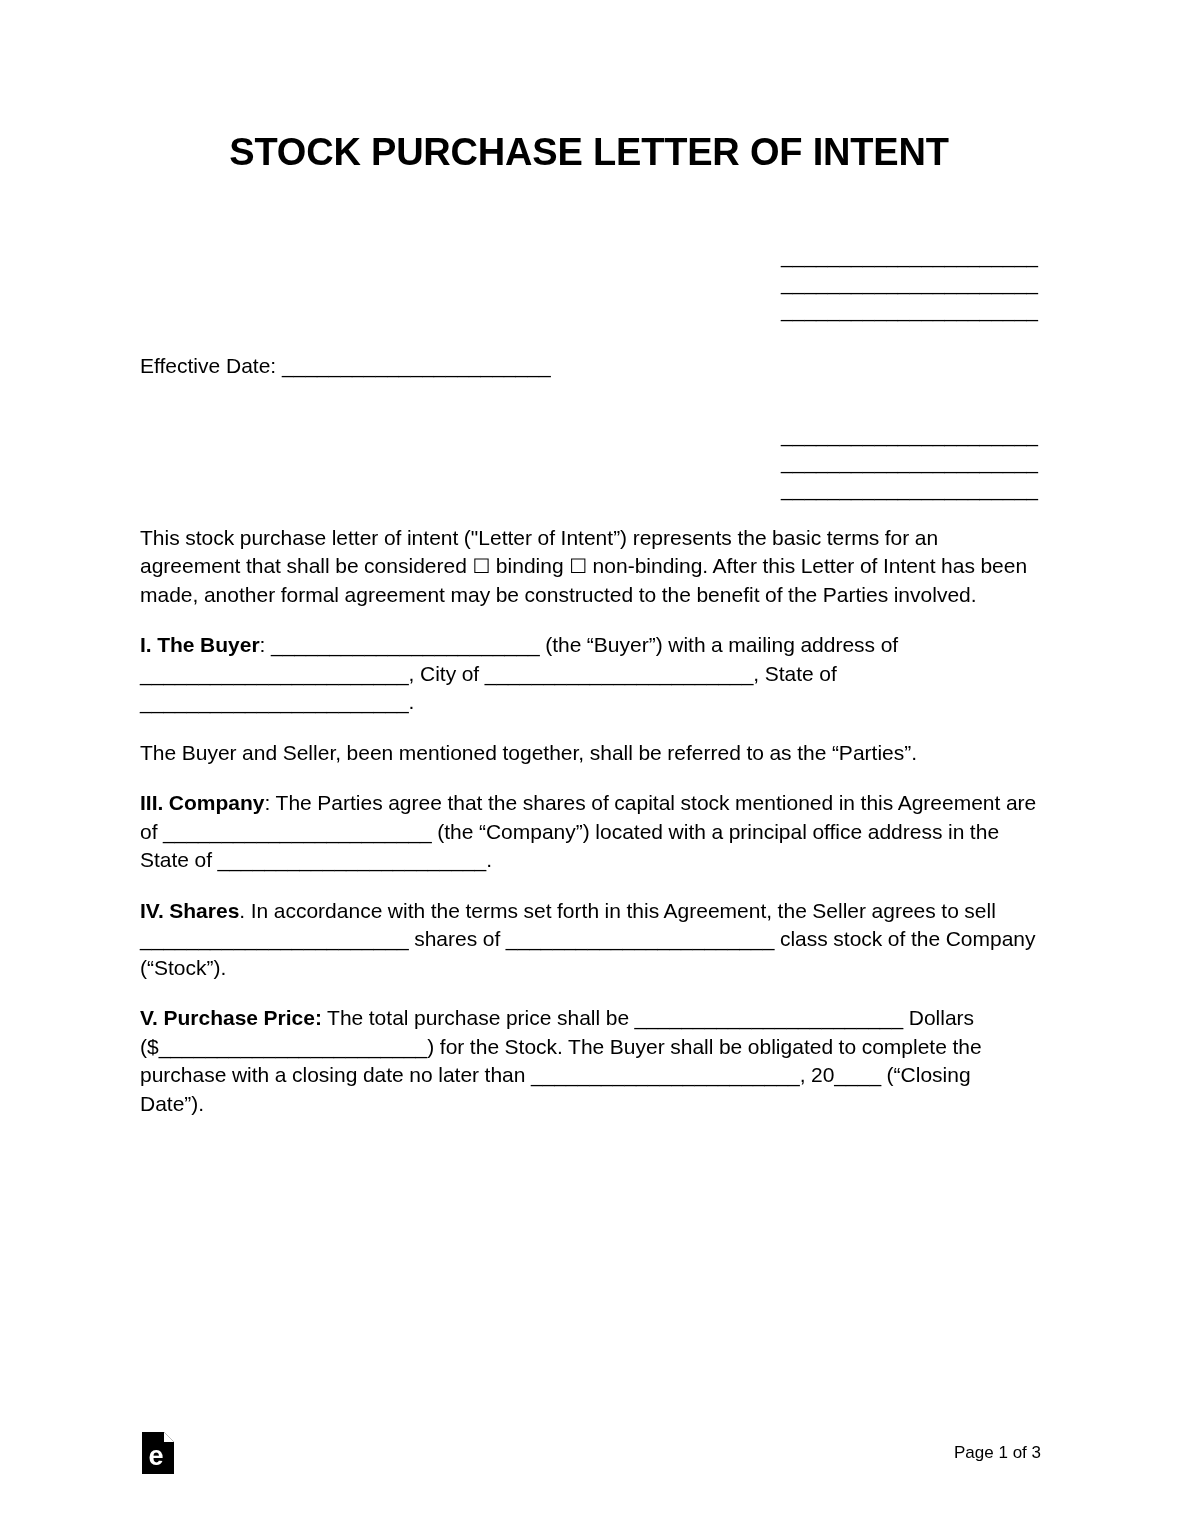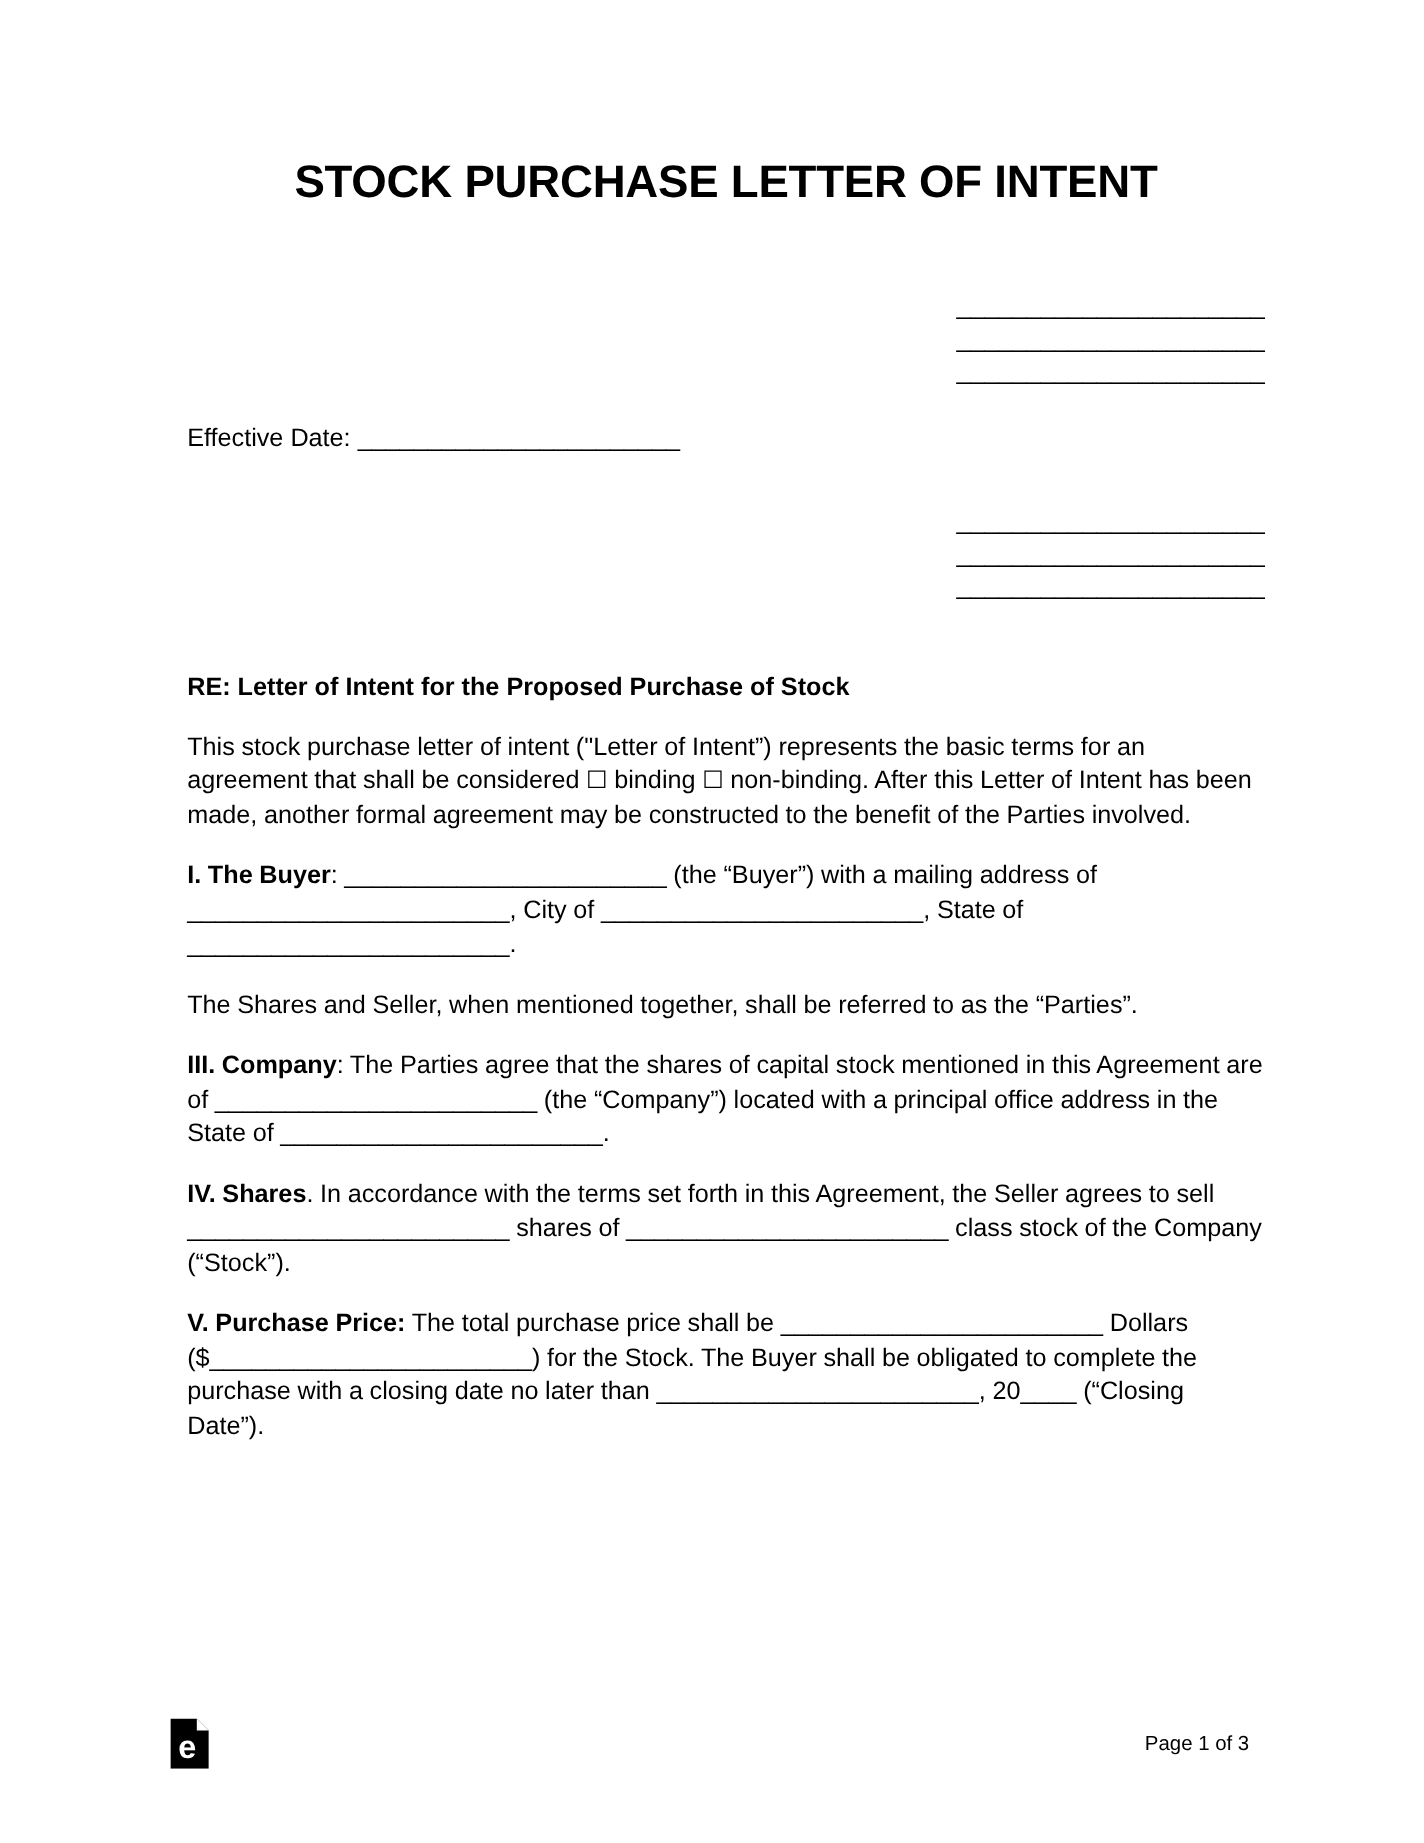--- a/index.html
+++ b/index.html
@@ -16,21 +16,21 @@
     position: relative;
     width: 1187px;
     height: 1536px;
     margin: 0 auto;
     background: #ffffff;
     box-sizing: border-box;
     overflow: hidden;
   }
   .content {
     position: absolute;
-    left: 156px;
+    left: 140px;
     top: 0;
     width: 898px;
   }
 
   
   .doc-title {
     text-align: center;
     font-size: 38px;
     font-weight: bold;
     letter-spacing: -0.2px;
@@ -128,28 +128,27 @@
     </div>
 
     <div class="eff-date"><span>Effective Date: </span><span class="u">_______________________</span></div>
 
     <div class="addr-block second">
       <div class="blank-line">______________________</div>
       <div class="blank-line">______________________</div>
       <div class="blank-line">______________________</div>
     </div>
 
-    <div class="re-head">RE: Letter of Intent for the Proposed Purchase of Stock</div>
 
     <p class="body"><span>This stock purchase letter of intent ("Letter of Intent”) represents the basic terms for an agreement that shall be considered </span><span class="cbox">☐</span><span> binding </span><span class="cbox">☐</span><span> non-binding. After this Letter of Intent has been made, another formal agreement may be constructed to the benefit of the Parties involved.</span></p>
 
     <p class="body"><span class="bold">I. The Buyer</span><span>: _______________________ (the “Buyer”) with a mailing address of _______________________, City of _______________________, State of _______________________.</span></p>
 
 
-    <p class="body">The Shares and Seller, when mentioned together, shall be referred to as the “Parties”.</p>
+    <p class="body">The Buyer and Seller, been mentioned together, shall be referred to as the “Parties”.</p>
 
     <p class="body"><span class="bold">III. Company</span><span>: The Parties agree that the shares of capital stock mentioned in this Agreement are of _______________________ (the “Company”) located with a principal office address in the State of _______________________.</span></p>
 
     <p class="body"><span class="bold">IV. Shares</span><span>. In accordance with the terms set forth in this Agreement, the Seller agrees to sell _______________________ shares of _______________________ class stock of the Company (“Stock”).</span></p>
 
     <p class="body"><span class="bold">V. Purchase Price:</span><span> The total purchase price shall be _______________________ Dollars ($_______________________) for the Stock. The Buyer shall be obligated to complete the purchase with a closing date no later than _______________________, 20____ (“Closing Date”).</span></p>
 
   </div>
 
   <div class="footer">

